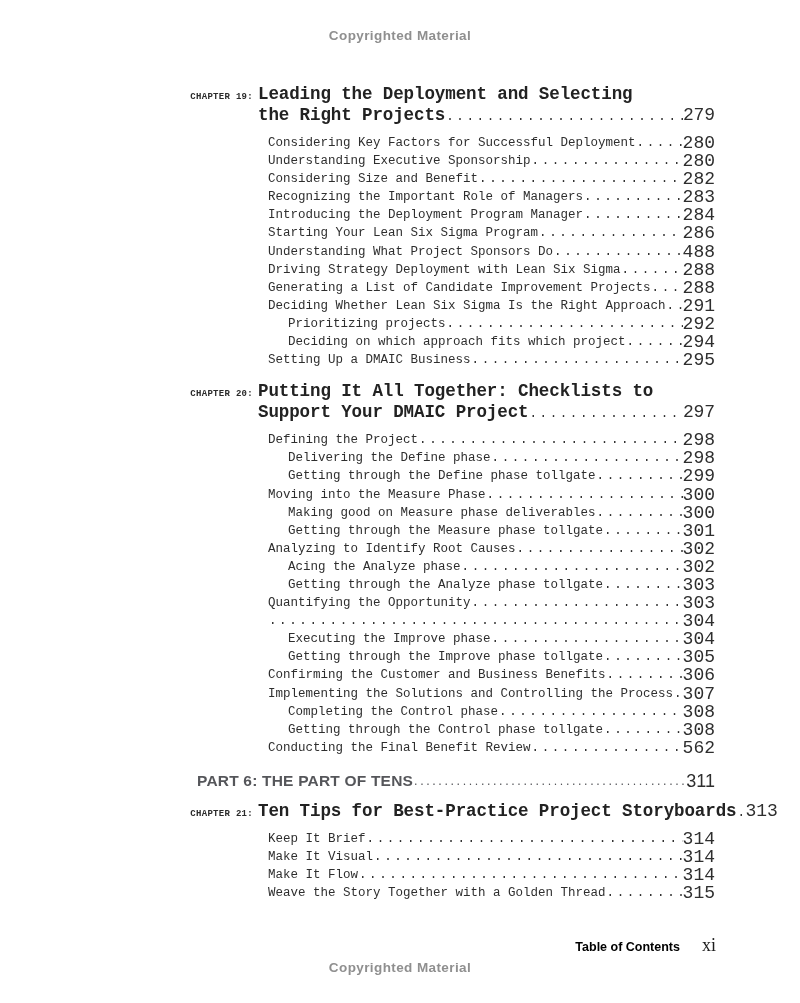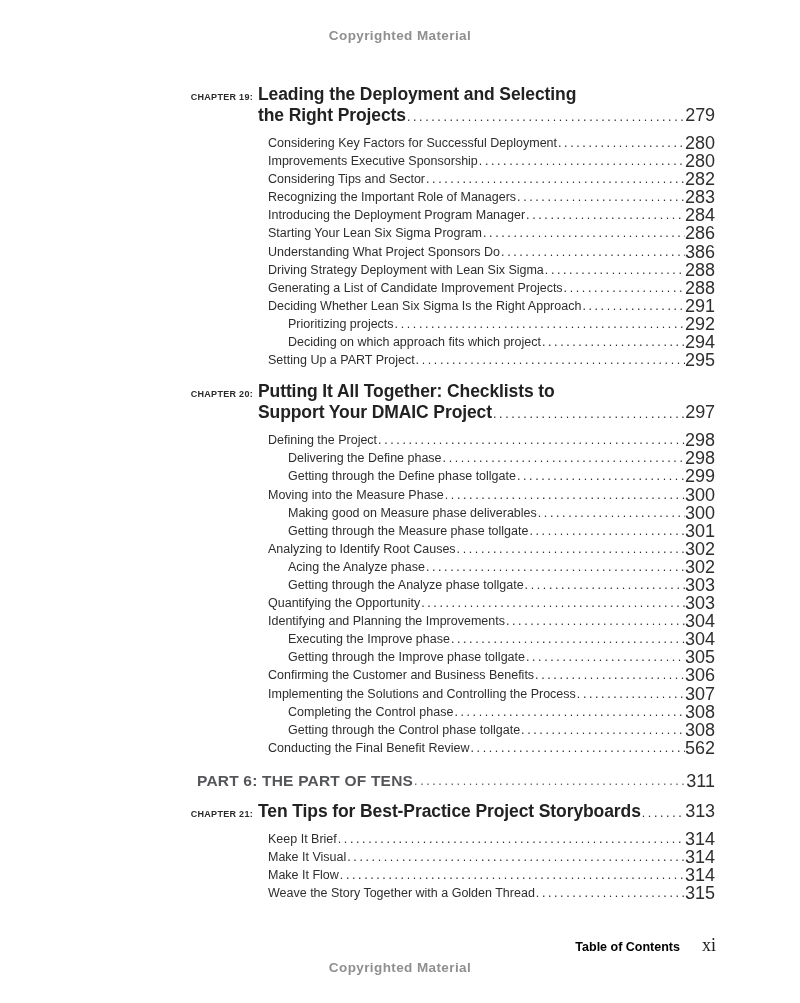--- a/index.html
+++ b/index.html
@@ -27,21 +27,21 @@
   .copyright-bottom { top: 960px; }
 
   .toc {
     position: absolute;
     left: 148px;
     top: 84px;
     width: 567px;
   }
 
   
-  .chapter-section { margin: 0; }
+  .chapter-section { margin: 0; font-family: Liberation Mono, monospace; }
   .chapter-section + .chapter-section { margin-top: 0; }
 
   .chapter-heading {
     display: flex;
     align-items: baseline;
   }
   .chapter-label {
     flex: 0 0 110px;
     width: 110px;
     text-align: right;
@@ -160,26 +160,26 @@
             </div>
           </div>
         </div>
         <div class="chapter-entries">
           <div class="entry level-1">
             <span class="entry-text">Considering Key Factors for Successful Deployment</span>
             <span class="leader"></span>
             <span class="pg">280</span>
           </div>
           <div class="entry level-1">
-            <span class="entry-text">Improvements Executive Sponsorship</span>
+            <span class="entry-text">Understanding Executive Sponsorship</span>
             <span class="leader"></span>
             <span class="pg">280</span>
           </div>
           <div class="entry level-1">
-            <span class="entry-text">Considering Tips and Sector</span>
+            <span class="entry-text">Considering Size and Benefit</span>
             <span class="leader"></span>
             <span class="pg">282</span>
           </div>
           <div class="entry level-1">
             <span class="entry-text">Recognizing the Important Role of Managers</span>
             <span class="leader"></span>
             <span class="pg">283</span>
           </div>
           <div class="entry level-1">
             <span class="entry-text">Introducing the Deployment Program Manager</span>
@@ -187,21 +187,21 @@
             <span class="pg">284</span>
           </div>
           <div class="entry level-1">
             <span class="entry-text">Starting Your Lean Six Sigma Program</span>
             <span class="leader"></span>
             <span class="pg">286</span>
           </div>
           <div class="entry level-1">
             <span class="entry-text">Understanding What Project Sponsors Do</span>
             <span class="leader"></span>
-            <span class="pg">386</span>
+            <span class="pg">488</span>
           </div>
           <div class="entry level-1">
             <span class="entry-text">Driving Strategy Deployment with Lean Six Sigma</span>
             <span class="leader"></span>
             <span class="pg">288</span>
           </div>
           <div class="entry level-1">
             <span class="entry-text">Generating a List of Candidate Improvement Projects</span>
             <span class="leader"></span>
             <span class="pg">288</span>
@@ -215,21 +215,21 @@
             <span class="entry-text">Prioritizing projects</span>
             <span class="leader"></span>
             <span class="pg">292</span>
           </div>
           <div class="entry level-2">
             <span class="entry-text">Deciding on which approach fits which project</span>
             <span class="leader"></span>
             <span class="pg">294</span>
           </div>
           <div class="entry level-1">
-            <span class="entry-text">Setting Up a PART Project</span>
+            <span class="entry-text">Setting Up a DMAIC Business</span>
             <span class="leader"></span>
             <span class="pg">295</span>
           </div>
         </div>
       </section>
       <section class="chapter-section">
         <div class="chapter-heading">
           <span class="chapter-label">CHAPTER 20:</span>
           <div class="chapter-title">
             <div class="title-line">Putting It All Together: Checklists to</div>
@@ -285,21 +285,20 @@
             <span class="entry-text">Getting through the Analyze phase tollgate</span>
             <span class="leader"></span>
             <span class="pg">303</span>
           </div>
           <div class="entry level-1">
             <span class="entry-text">Quantifying the Opportunity</span>
             <span class="leader"></span>
             <span class="pg">303</span>
           </div>
           <div class="entry level-1">
-            <span class="entry-text">Identifying and Planning the Improvements</span>
             <span class="leader"></span>
             <span class="pg">304</span>
           </div>
           <div class="entry level-2">
             <span class="entry-text">Executing the Improve phase</span>
             <span class="leader"></span>
             <span class="pg">304</span>
           </div>
           <div class="entry level-2">
             <span class="entry-text">Getting through the Improve phase tollgate</span>

